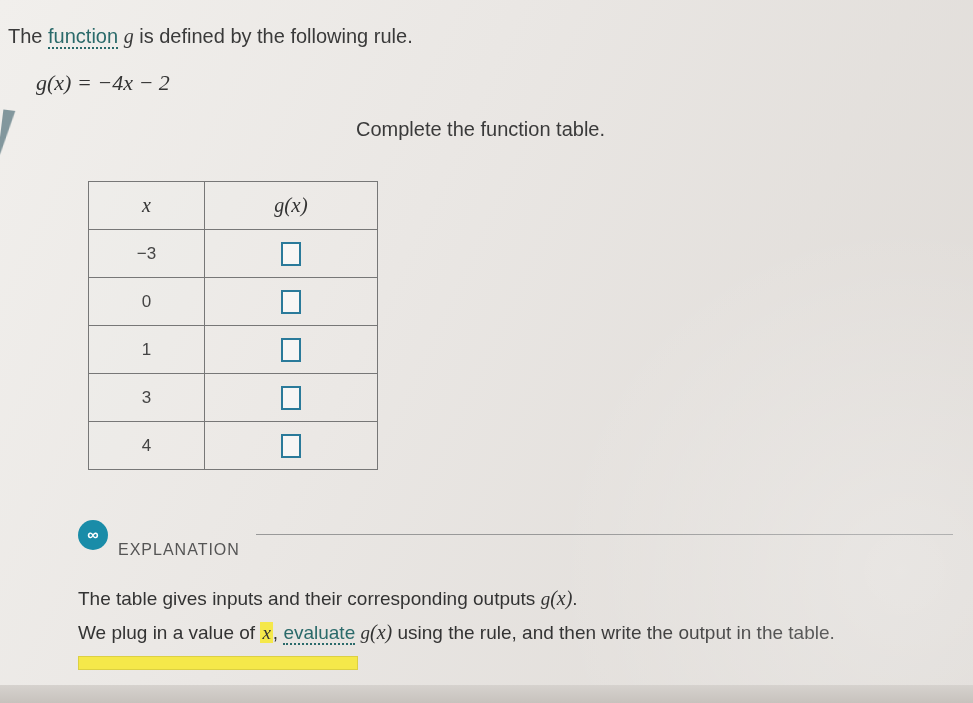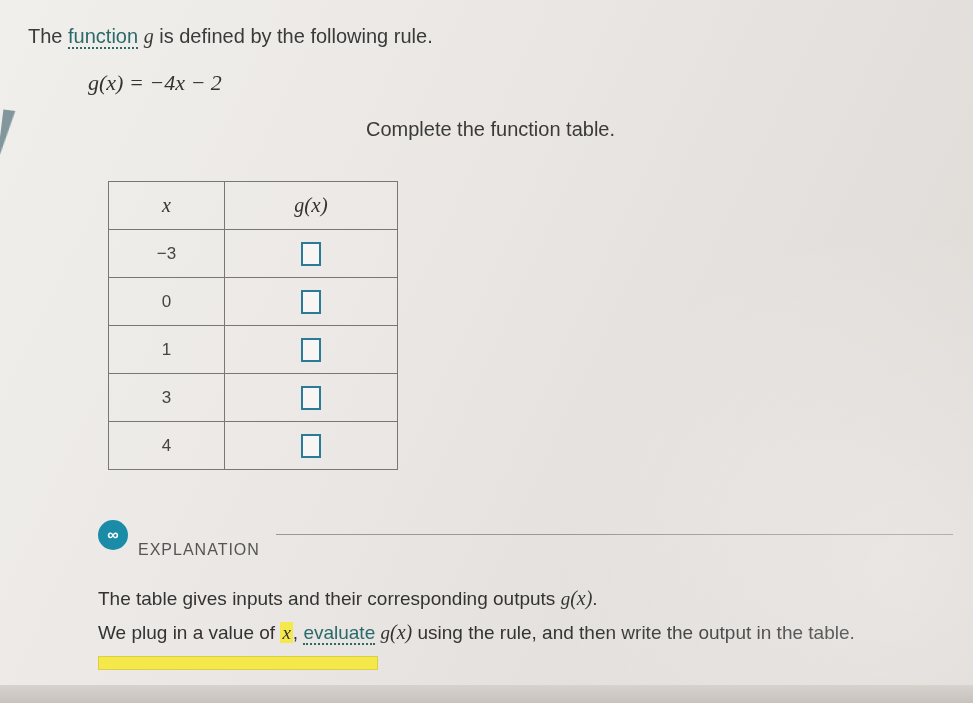--- a/index.html
+++ b/index.html
@@ -9,35 +9,35 @@
     font-family: Arial, Helvetica, sans-serif;
     background: #e8e6e4;
     color: #3a3a3a;
     position: relative;
     overflow: hidden;
   }
   .paper {
     position: absolute;
     left: 0; top: 0; right: 0; bottom: 0;
     background: linear-gradient(115deg, #f1efec 0%, #eae7e4 40%, #dedad6 100%);
-    padding: 25px 20px 20px 28px;
+    padding: 25px 20px 20px 8px;
   }
   .glare {
     position: absolute;
     left: 450px; top: 120px;
     width: 900px; height: 900px;
     background: radial-gradient(ellipse at center, rgba(255,255,255,0.28) 0%, rgba(255,255,255,0) 55%);
     transform: rotate(-25deg);
     pointer-events: none;
   }
   .prompt1 { font-size: 20px; margin-bottom: 22px; }
   .fnlink { color: #2a6a6a; border-bottom: 2px dotted #2a6a6a; }
   .formula {
     font-size: 22px; font-style: italic; font-family: "Times New Roman", serif;
-    margin: 0 0 22px 60px; color: #333;
+    margin: 0 0 22px 28px; color: #333;
   }
   .formula .g { font-style: italic; }
   .prompt2 { font-size: 20px; margin-bottom: 40px; text-align: center; }
   .ribbon {
     position: absolute; left: 0; top: 110px;
     width: 0; height: 0;
     border-top: 55px solid #1a4a5a;
     border-left: 12px solid transparent;
     filter: blur(0.5px) brightness(0.9);
     opacity: 0.5;

